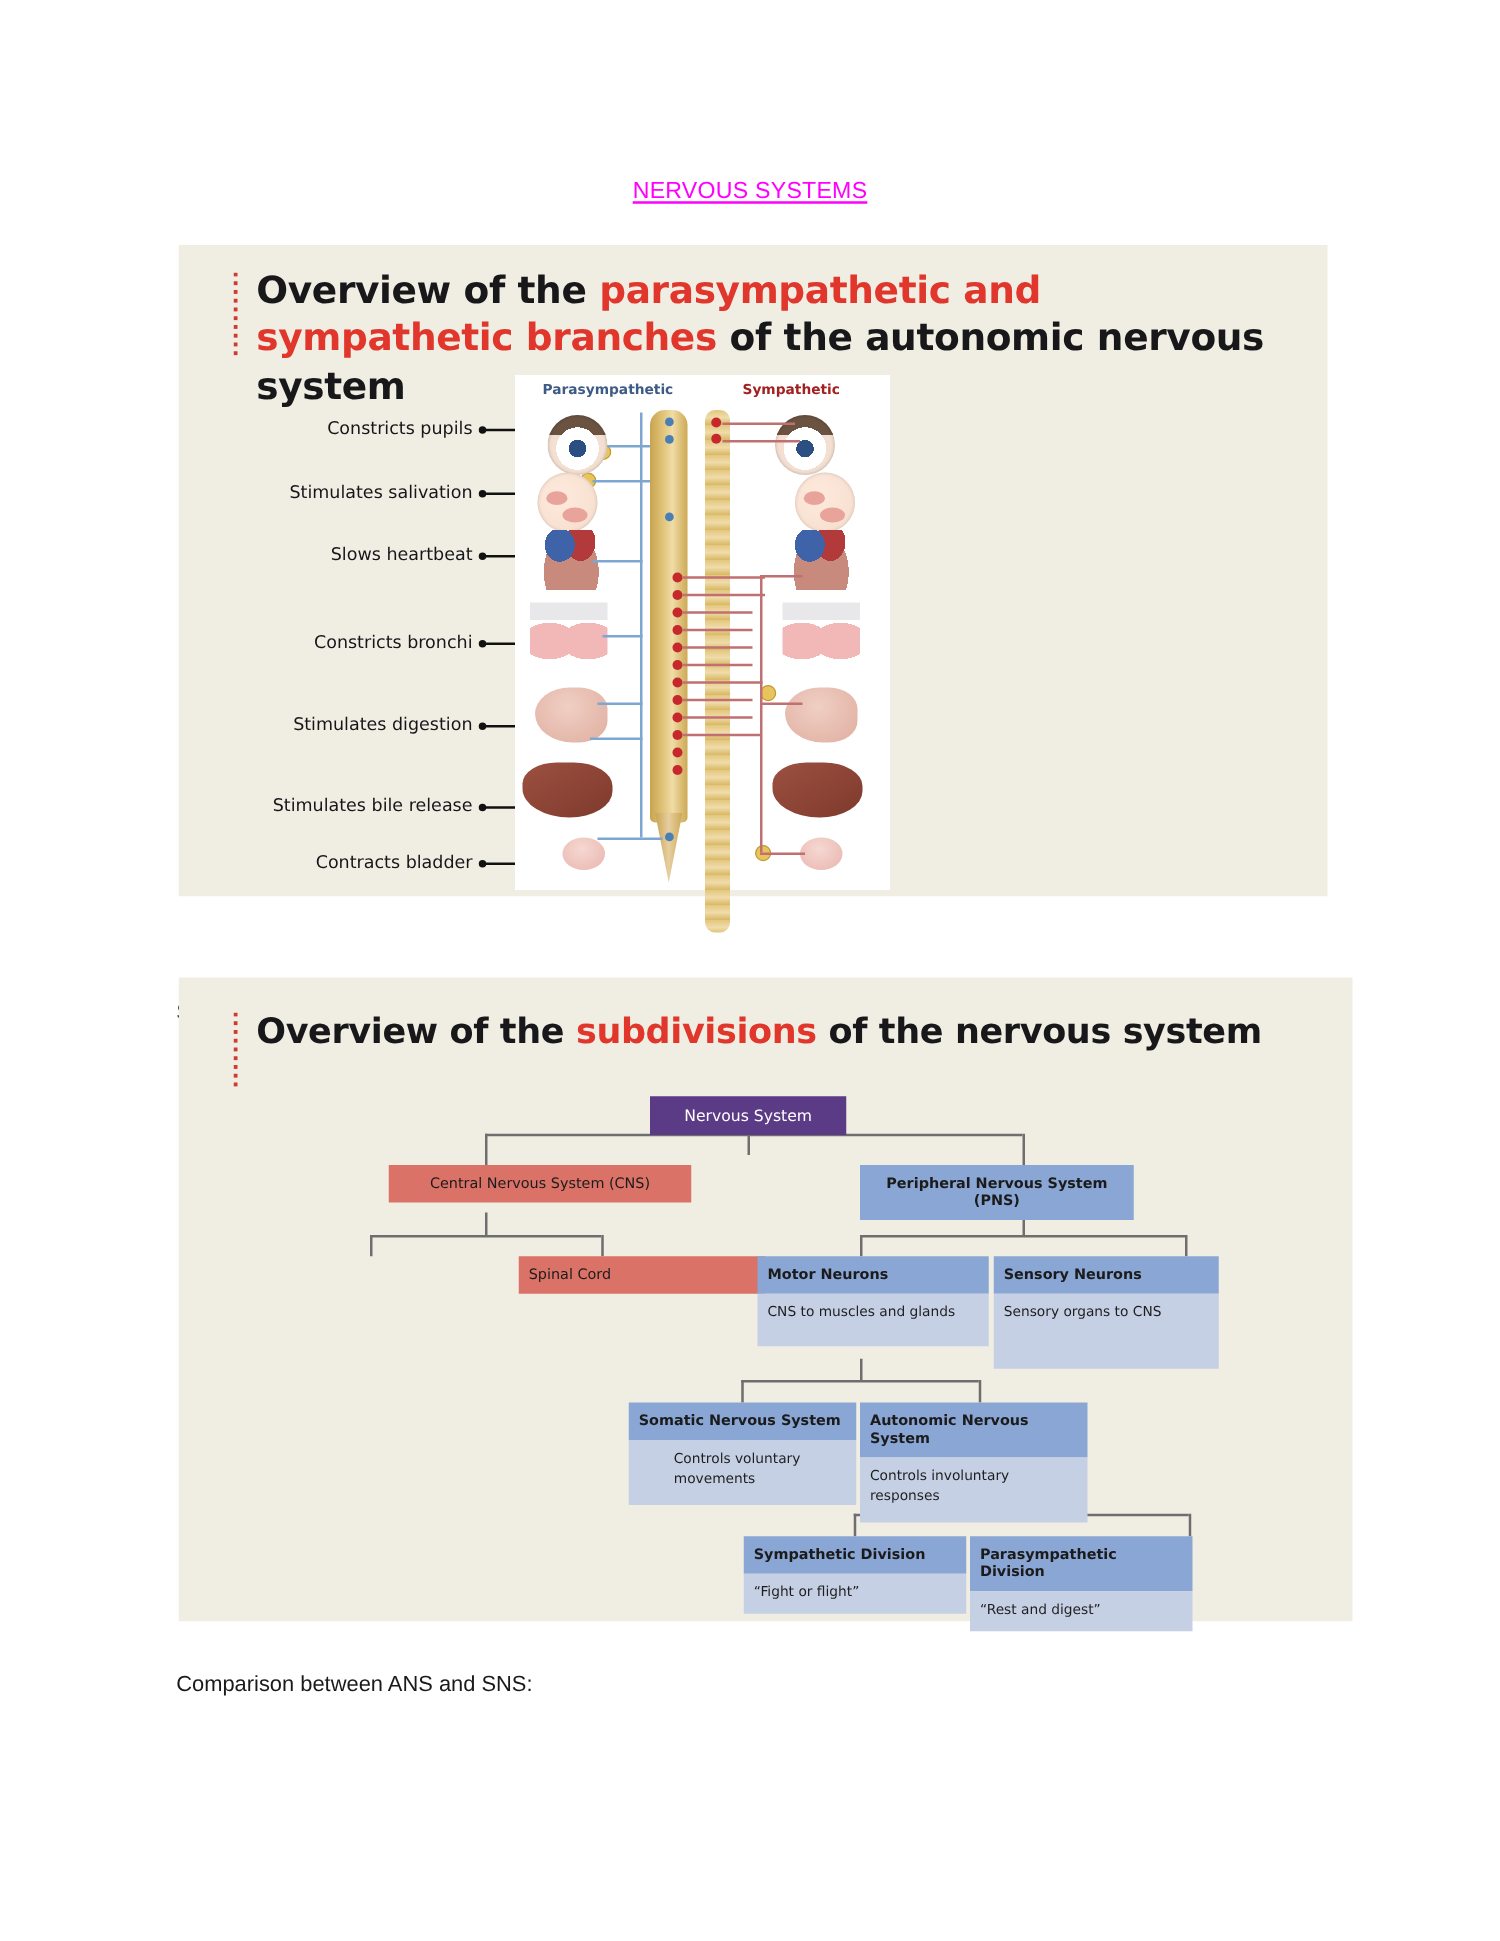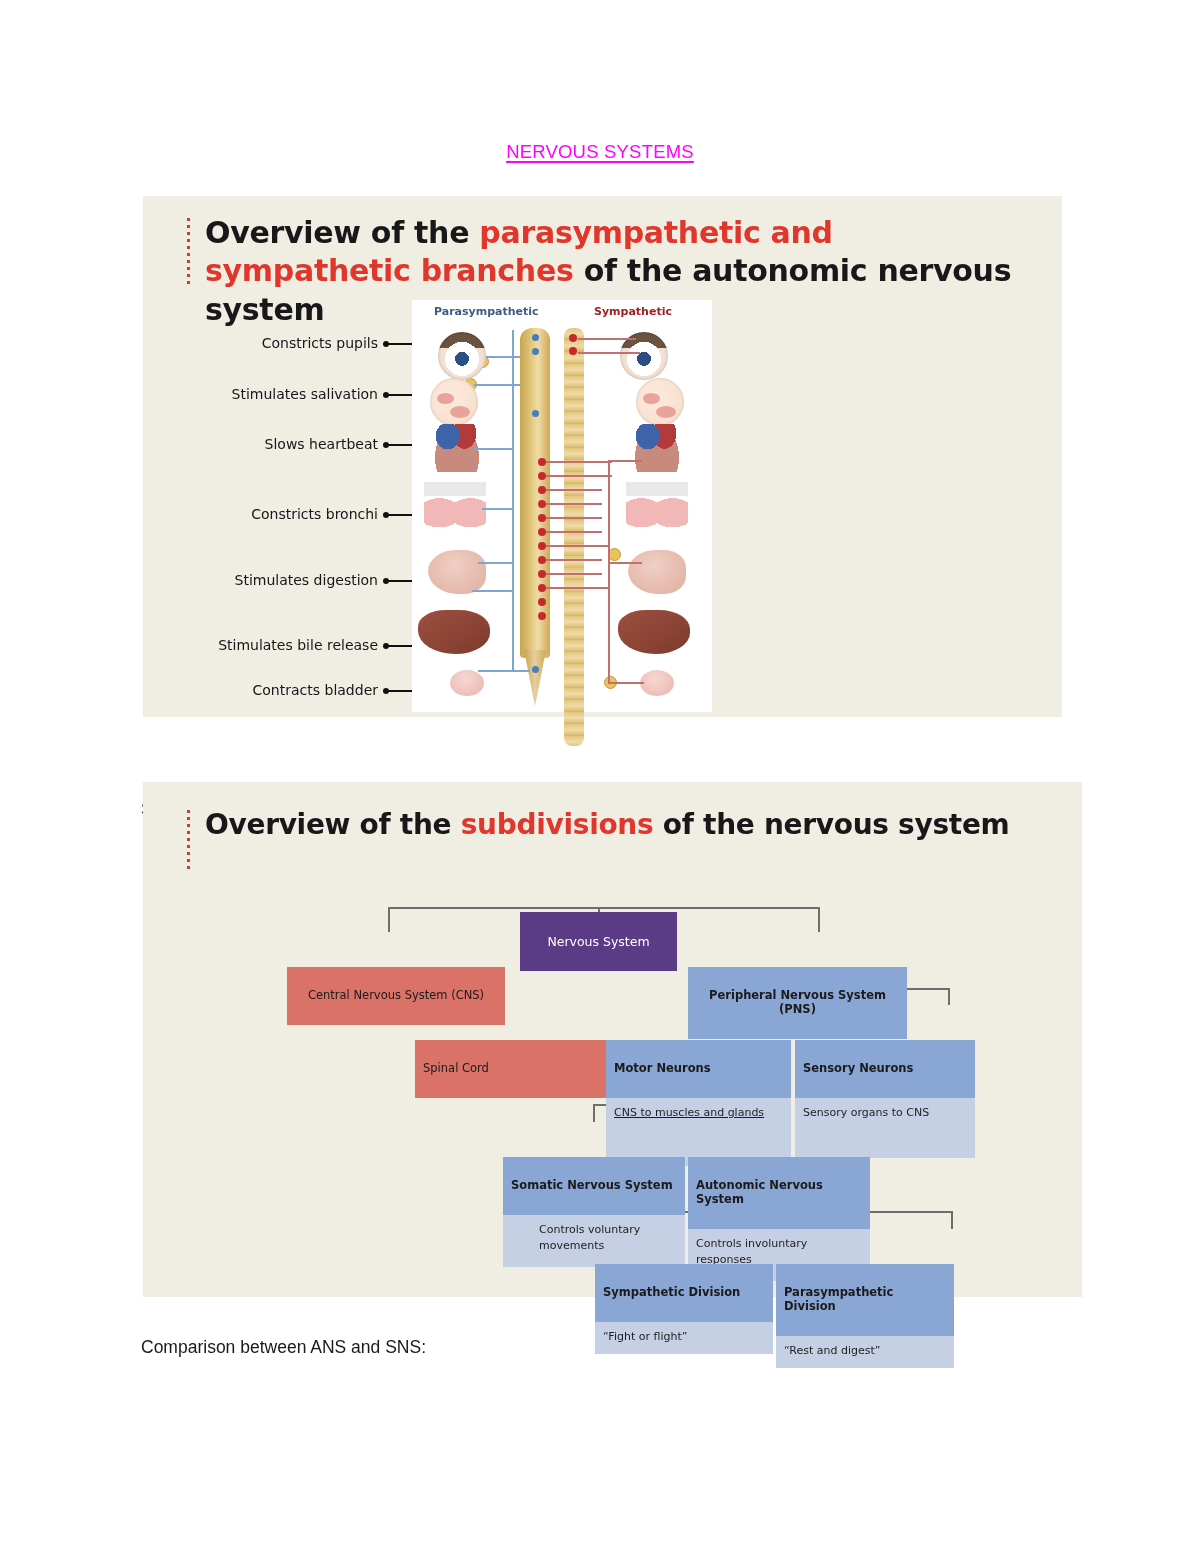--- a/index.html
+++ b/index.html
@@ -230,25 +230,24 @@
 
   
   #flowchart { position: absolute; left: 0; top: 0; width: 939px; height: 515px; }
   .node {
     position: absolute;
     box-sizing: border-box;
     font-family: "DejaVu Sans", sans-serif;
   }
   .node .hdr {
     box-sizing: border-box;
-    padding: 22px 8px;
+    padding: 8px 8px;
     font-size: 11.5px;
     line-height: 1.2;
     color: #1b1b1b;
-    margin-top: 35px;
   }
   .node .bdy {
     box-sizing: border-box;
     padding: 7px 8px;
     font-size: 11px;
     line-height: 1.45;
     color: #1e1e1e;
   }
   .node.center .hdr { text-align: center; }
   .node.purple .hdr { background: #5c3b86; color: #ffffff; font-size: 12.5px; }
@@ -409,36 +408,36 @@
 
     <div class="conn v" style="left:640px; top:412px; height:17px;"></div>
     <div class="conn h" style="left:540px; top:429px; width:268px;"></div>
     <div class="conn v" style="left:540px; top:429px; height:18px;"></div>
     <div class="conn v" style="left:808px; top:429px; height:18px;"></div>
 
     <div class="node purple center" style="left:377px; top:95px; width:157px;">
       <div class="hdr">Nervous System</div>
     </div>
 
-    <div class="node red center" style="left:144px; top:150px; width:218px;">
+    <div class="node red center" style="left:168px; top:150px; width:242px;">
       <div class="hdr">Central Nervous System (CNS)</div>
     </div>
 
     <div class="node blue center" style="left:545px; top:150px; width:219px;">
       <div class="hdr">Peripheral Nervous System (PNS)</div>
     </div>
 
 
     <div class="node red" style="left:272px; top:223px; width:197px;">
       <div class="hdr">Spinal Cord</div>
     </div>
 
     <div class="node blue" style="left:463px; top:223px; width:185px;">
       <div class="hdr">Motor Neurons</div>
-      <div class="bdy" style="height:68px;text-decoration:underline;">CNS to muscles and glands</div>
+      <div class="bdy" style="height:42px;">CNS to muscles and glands</div>
     </div>
 
     <div class="node blue" style="left:652px; top:223px; width:180px;">
       <div class="hdr">Sensory Neurons</div>
       <div class="bdy" style="height:60px;">Sensory organs to CNS</div>
     </div>
 
     <div class="node blue" style="left:360px; top:340px; width:182px;">
       <div class="hdr">Somatic Nervous System</div>
       <div class="bdy" style="height:52px;padding-left:36px;">Controls voluntary movements</div>

